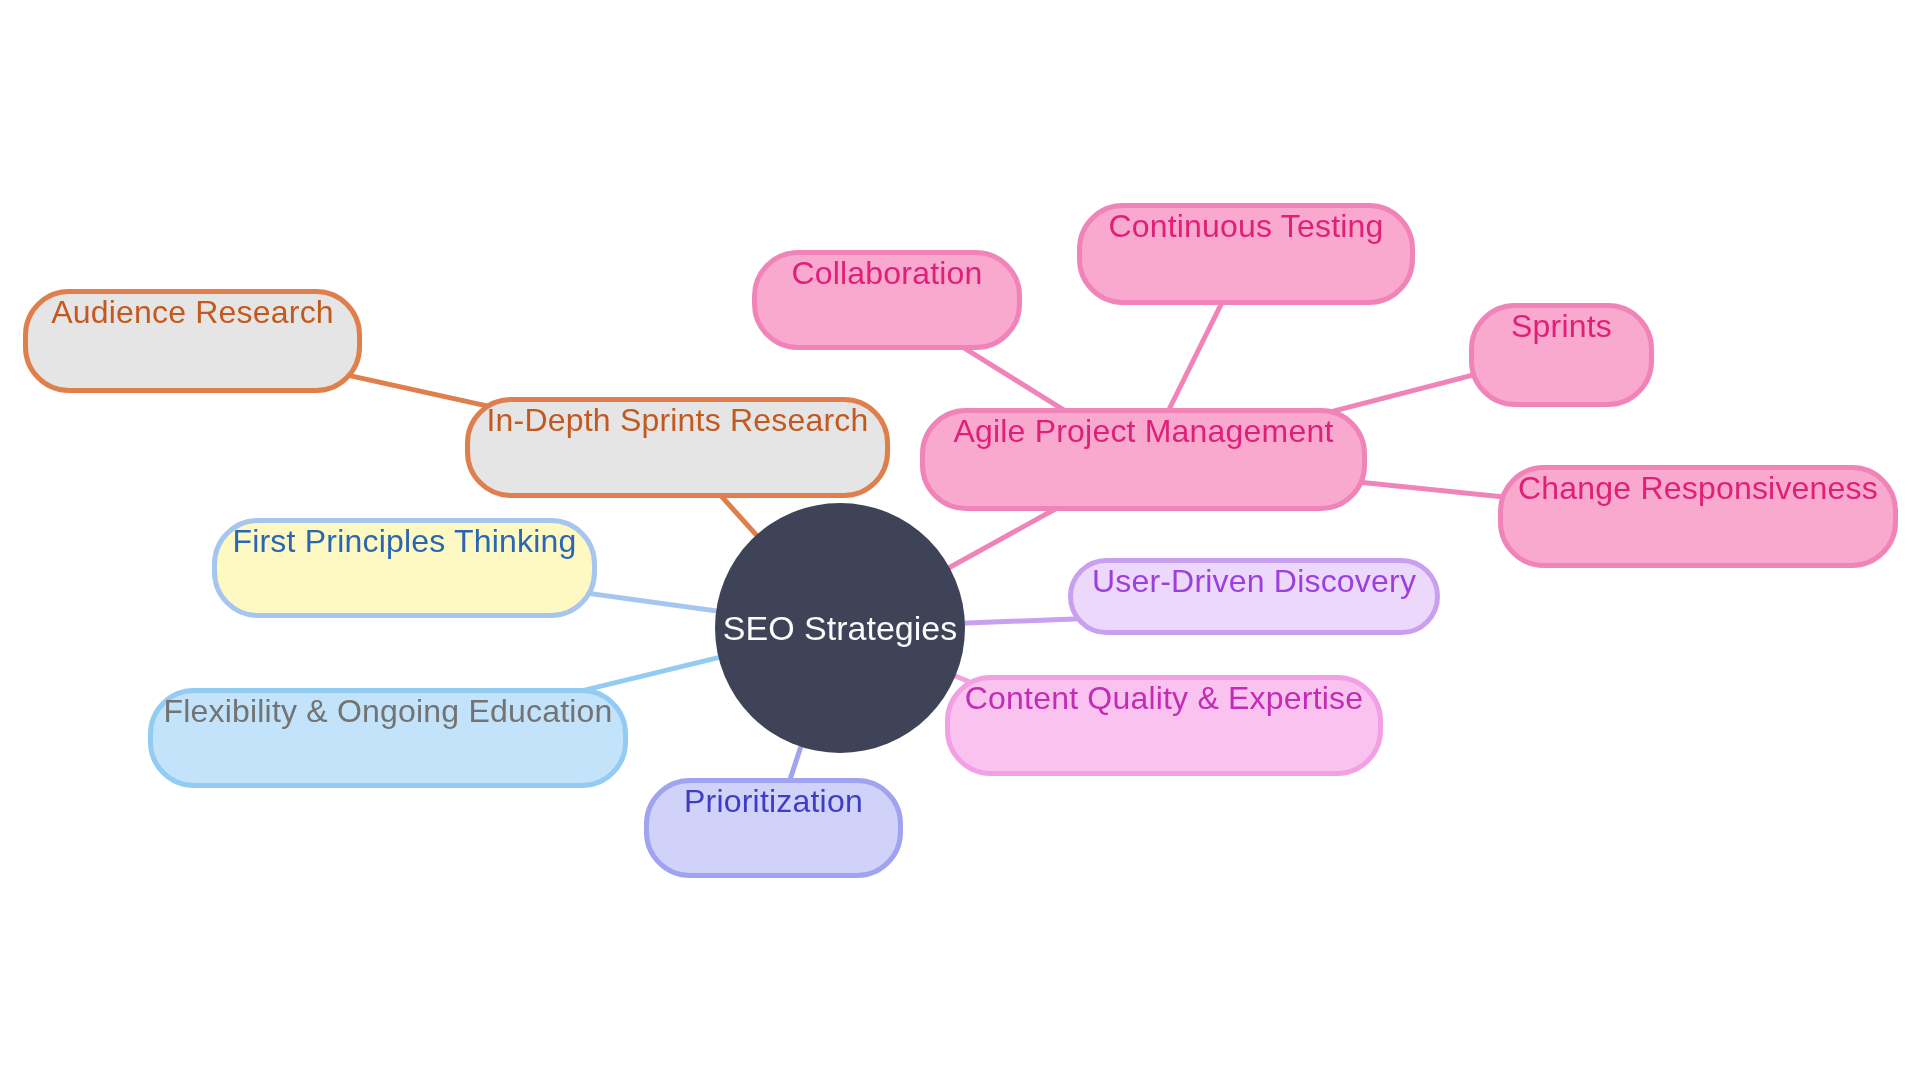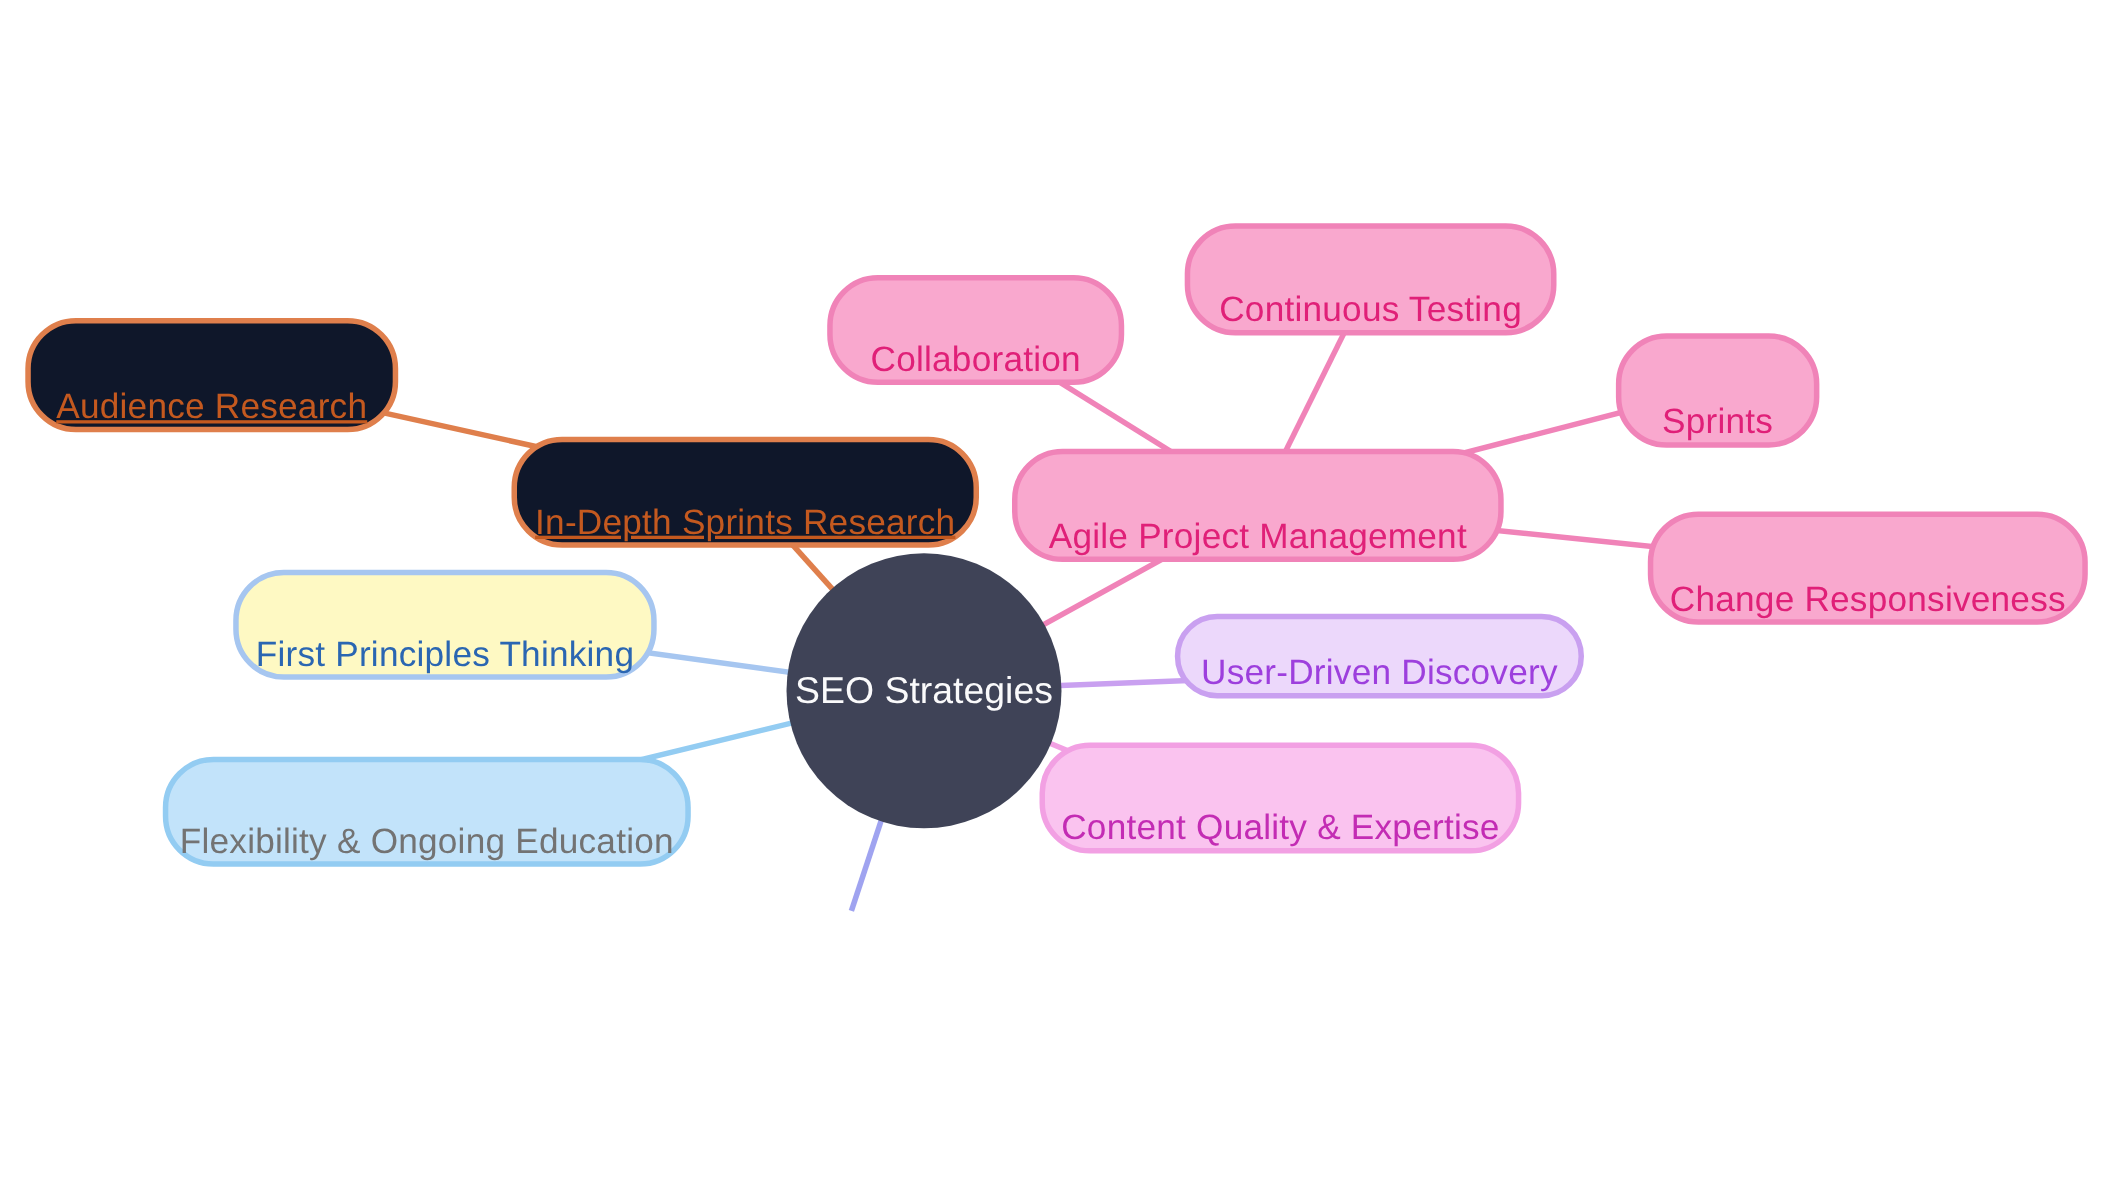--- a/index.html
+++ b/index.html
@@ -16,21 +16,21 @@
     overflow: hidden;
   }
   .edges {
     position: absolute;
     left: 0; top: 0;
     width: 1920px; height: 1080px;
   }
   .node {
     position: absolute;
     display: flex;
-    align-items: flex-end;
+    align-items: flex-start;
     justify-content: center;
     border-radius: 46px;
     border-style: solid;
     border-width: 5px;
     box-sizing: border-box;
     font-size: 32px;
     letter-spacing: 0.2px;
     white-space: nowrap;
     text-align: center;
   }
@@ -40,21 +40,21 @@
     width: 250px; height: 250px;
     border-radius: 50%;
     background: #3F4357;
     color: #FAFAFB;
     display: flex;
     align-items: center;
     justify-content: center;
     font-size: 34px;
   }
   
-  .c-orange     { background:#0f172a; border-color:#DF7F4C; color:#C4591F;text-decoration:underline; }
+  .c-orange     { background:#e5e5e5; border-color:#DF7F4C; color:#C4591F; }
   .c-pink       { background:#F9A8CE; border-color:#F083B8; color:#E02078; }
   .c-magenta    { background:#FAC3EF; border-color:#F2A0E3; color:#C32CB4; }
   .c-lavender   { background:#ECD8FB; border-color:#C9A0F0; color:#9D3FDD; }
   .c-blue       { background:#fef9c3; border-color:#A6C6F0; color:#2A66B2; }
   .c-skyblue    { background:#C2E3FA; border-color:#93CCF2; color:#737373; }
   .c-periwinkle { background:#D0D2F9; border-color:#9FA3F0; color:#3D3DC6; }
 
   
   .n-audience      { left:23px;   top:289px; width:339px; height:104px; }
   .n-indepth       { left:465px;  top:397px; width:425px; height:101px; }
@@ -98,20 +98,23 @@
   </div>
 
   <div class="node c-blue n-firstprin">
     <span>First Principles Thinking</span>
   </div>
 
   <div class="node c-skyblue n-flex">
     <span>Flexibility &amp; Ongoing Education</span>
   </div>
 
+  <div class="node c-periwinkle n-priorit">
+    <span>Prioritization</span>
+  </div>
 
   <div class="node c-pink n-collab">
     <span>Collaboration</span>
   </div>
 
   <div class="node c-pink n-conttest">
     <span>Continuous Testing</span>
   </div>
 
   <div class="node c-pink n-sprints">

